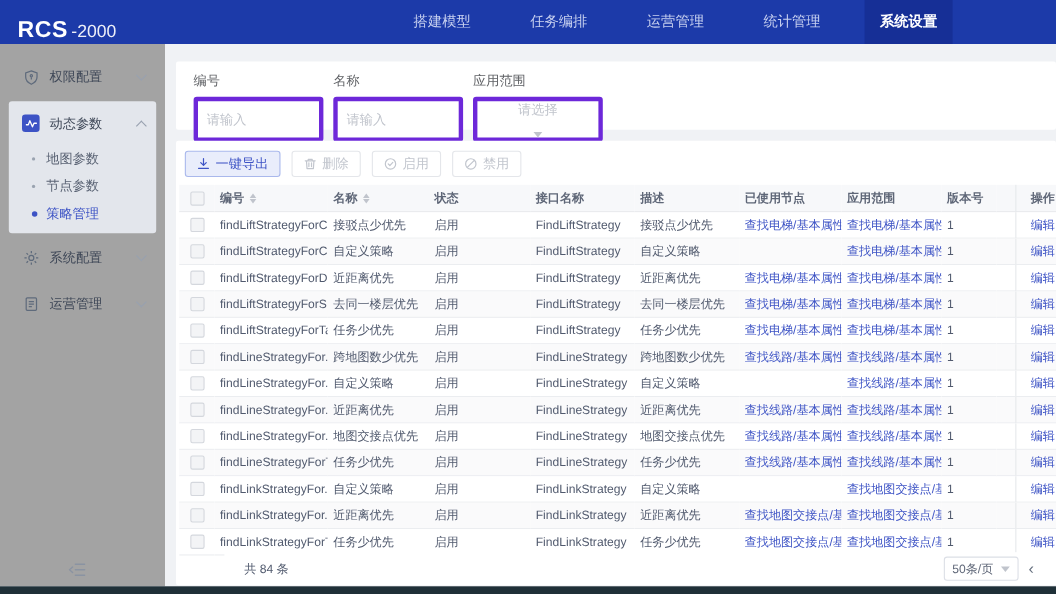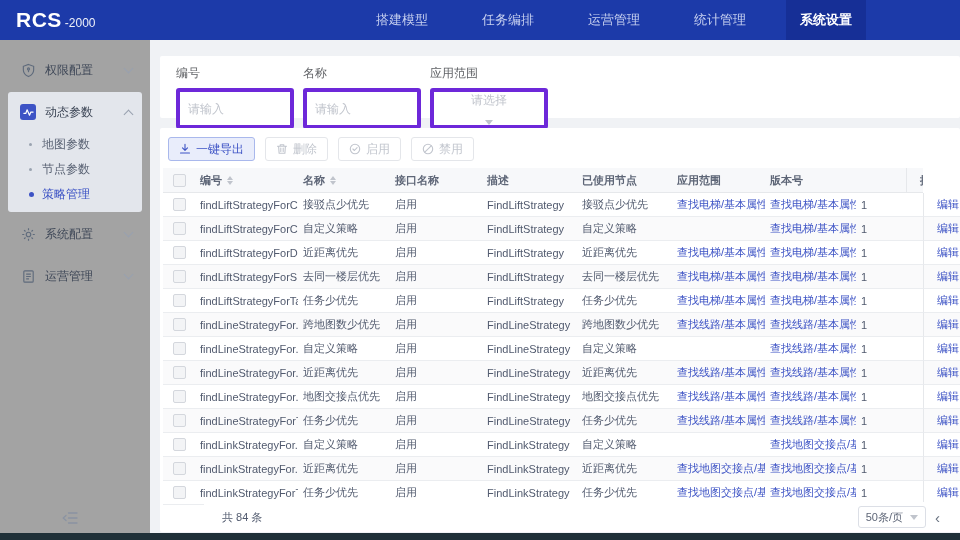--- a/index.html
+++ b/index.html
@@ -2,24 +2,24 @@
 <html><head>
 <meta charset="utf-8">
 <style>
   * { box-sizing: border-box; margin: 0; padding: 0; }
   html,body { width:960px; height:540px; overflow:hidden; }
   body {
     font-family: "Liberation Sans","DejaVu Sans",sans-serif;
     background:#F0F2F5; position:relative; color:#515A6E;
   }
   
-  .navbar { position:absolute; top:0; left:0; width:960px; height:40px; background:#1C3AA9; z-index:6; display:flex; align-items:center; }
+  .navbar { position:absolute; top:0; left:0; width:960px; height:40px; background:#1C3AA9; z-index:6; display:flex; align-items:flex-end; }
   .brand { margin-left:16px; color:#fff; display:flex; align-items:baseline; }
   .brand-main { font-size:21px; font-weight:bold; letter-spacing:.5px; }
-  .brand-sub { font-size:12px; margin-left:3px; opacity:.92; }
+  .brand-sub { font-size:16px; margin-left:3px; opacity:.92; }
   .nav-menu { position:absolute; left:362px; top:0; height:40px; display:flex; }
   .nav-item { line-height:40px; padding:0 14px; margin-right:26px; font-size:13px; color:#C8D1F0; cursor:pointer; white-space:nowrap; }
   .nav-item.active { background:#162F96; color:#fff; font-weight:bold; }
   
   .sidebar { position:absolute; left:0; top:40px; width:150px; bottom:7px; background:#a3a3a3; z-index:2; }
   .side-list { padding-top:8px; }
   .side-group { margin:2px 8px; border-radius:3px; }
   .side-group.active { background:#E3E6EC; }
   .side-item { height:40px; display:flex; align-items:center; padding:0 10px 0 11px; cursor:pointer; font-size:12px; color:#3E4757; }
   .side-icon { width:18px; height:18px; margin-right:8px; display:flex; align-items:center; justify-content:center; color:#5F6B7C; }
@@ -222,20 +222,21 @@
               <span class="cb"></span>
             </div>
             <div class="t-cell">编号<span class="sorters">
                 <span class="car-up"></span>
                 <span class="car-dn"></span>
               </span></div>
             <div class="t-cell">名称<span class="sorters">
                 <span class="car-up"></span>
                 <span class="car-dn"></span>
               </span></div>
+            <div class="t-cell">状态</div>
             <div class="t-cell">接口名称</div>
             <div class="t-cell">描述</div>
             <div class="t-cell">已使用节点</div>
             <div class="t-cell">应用范围</div>
             <div class="t-cell">版本号</div>
             <div class="t-cell"></div>
             <div class="t-cell cell-action">操作</div>
           </div>
         </div>
       <div class="t-body" id="t-body">

